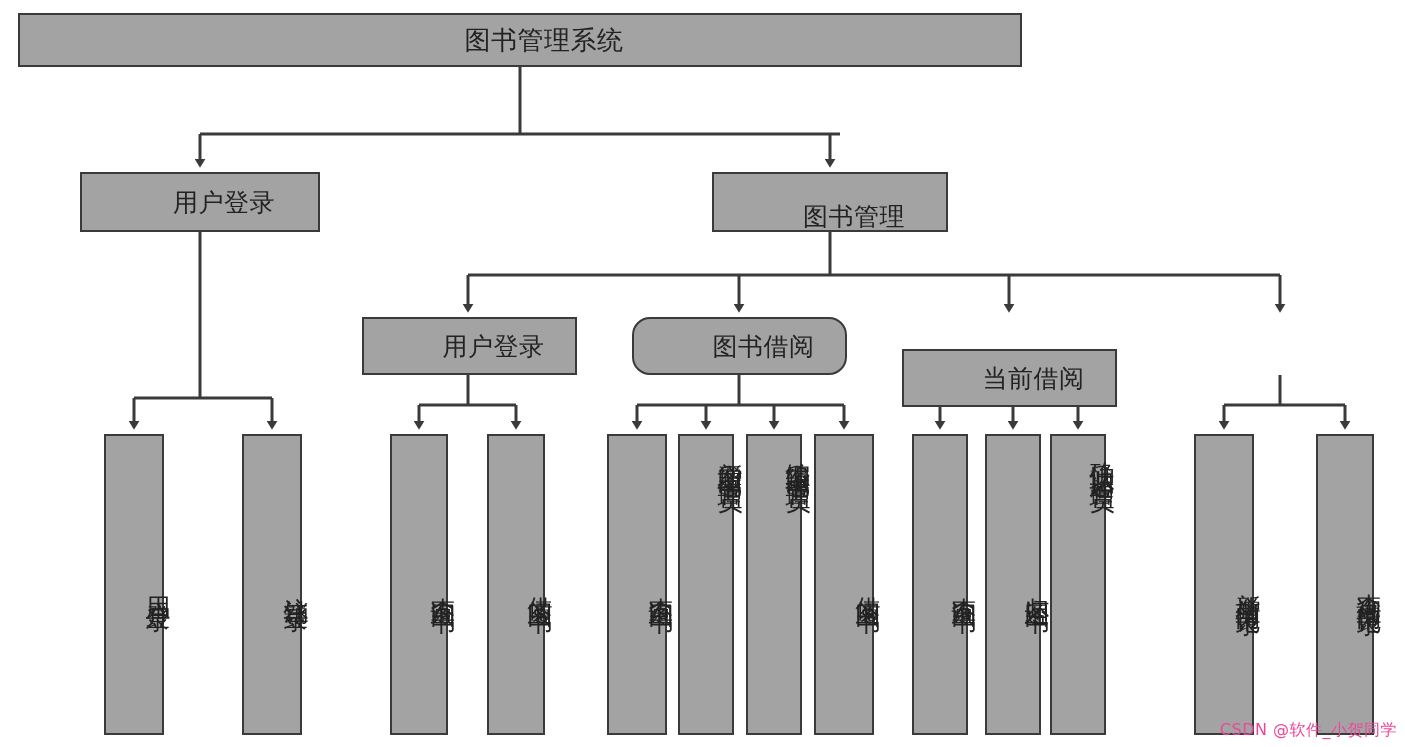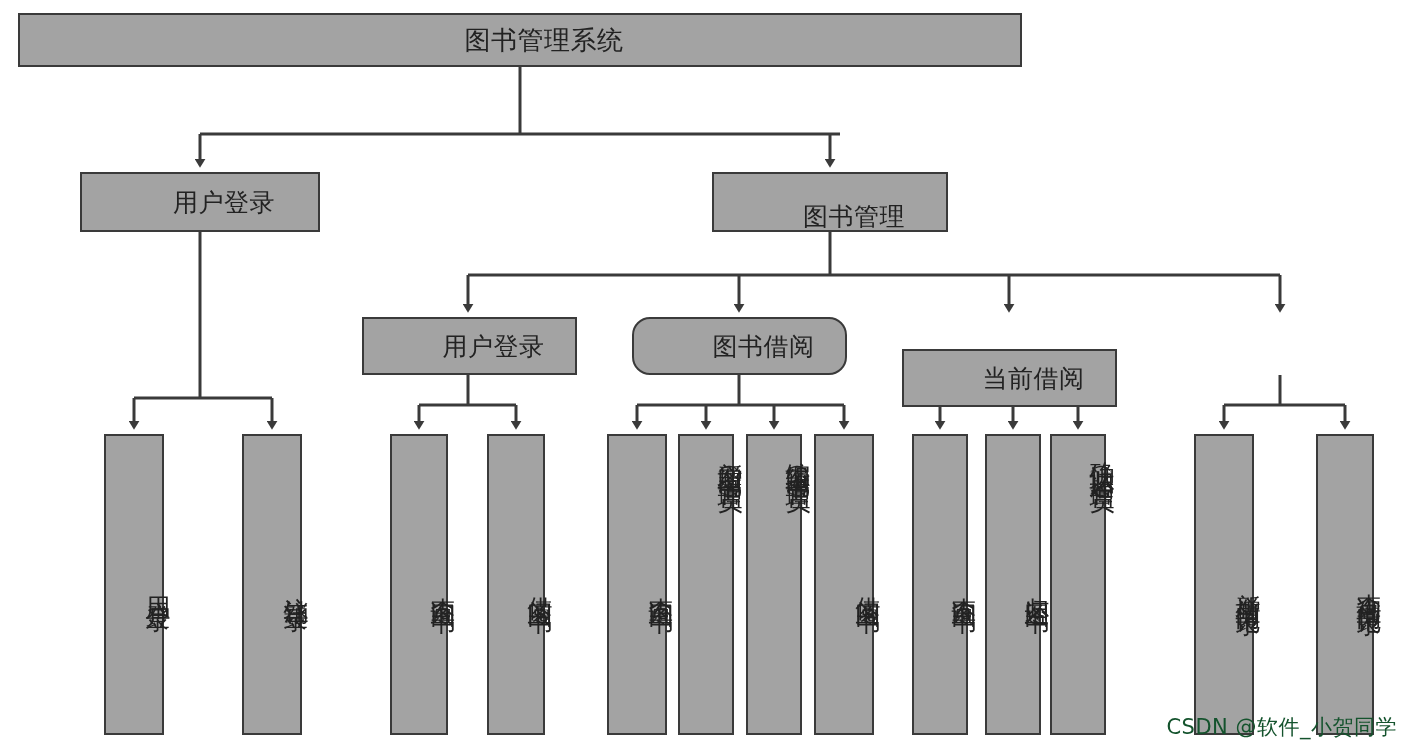--- a/index.html
+++ b/index.html
@@ -67,22 +67,22 @@
     white-space: nowrap;
   }
   .node.vert.mid {
     align-items: center;
     padding-top: 0;
   }
   #watermark {
     position: absolute;
     right: 8px;
     bottom: 6px;
-    font-size: 21px;
-    color: #14532d;
+    font-size: 16px;
+    color: #ec4899;
     letter-spacing: 0.5px;
     z-index: 5;
     white-space: nowrap;
     font-family: "DejaVu Sans", "Liberation Sans", sans-serif;
   }
 </style>
 </head>
 <body>
 
 <div id="canvas">

